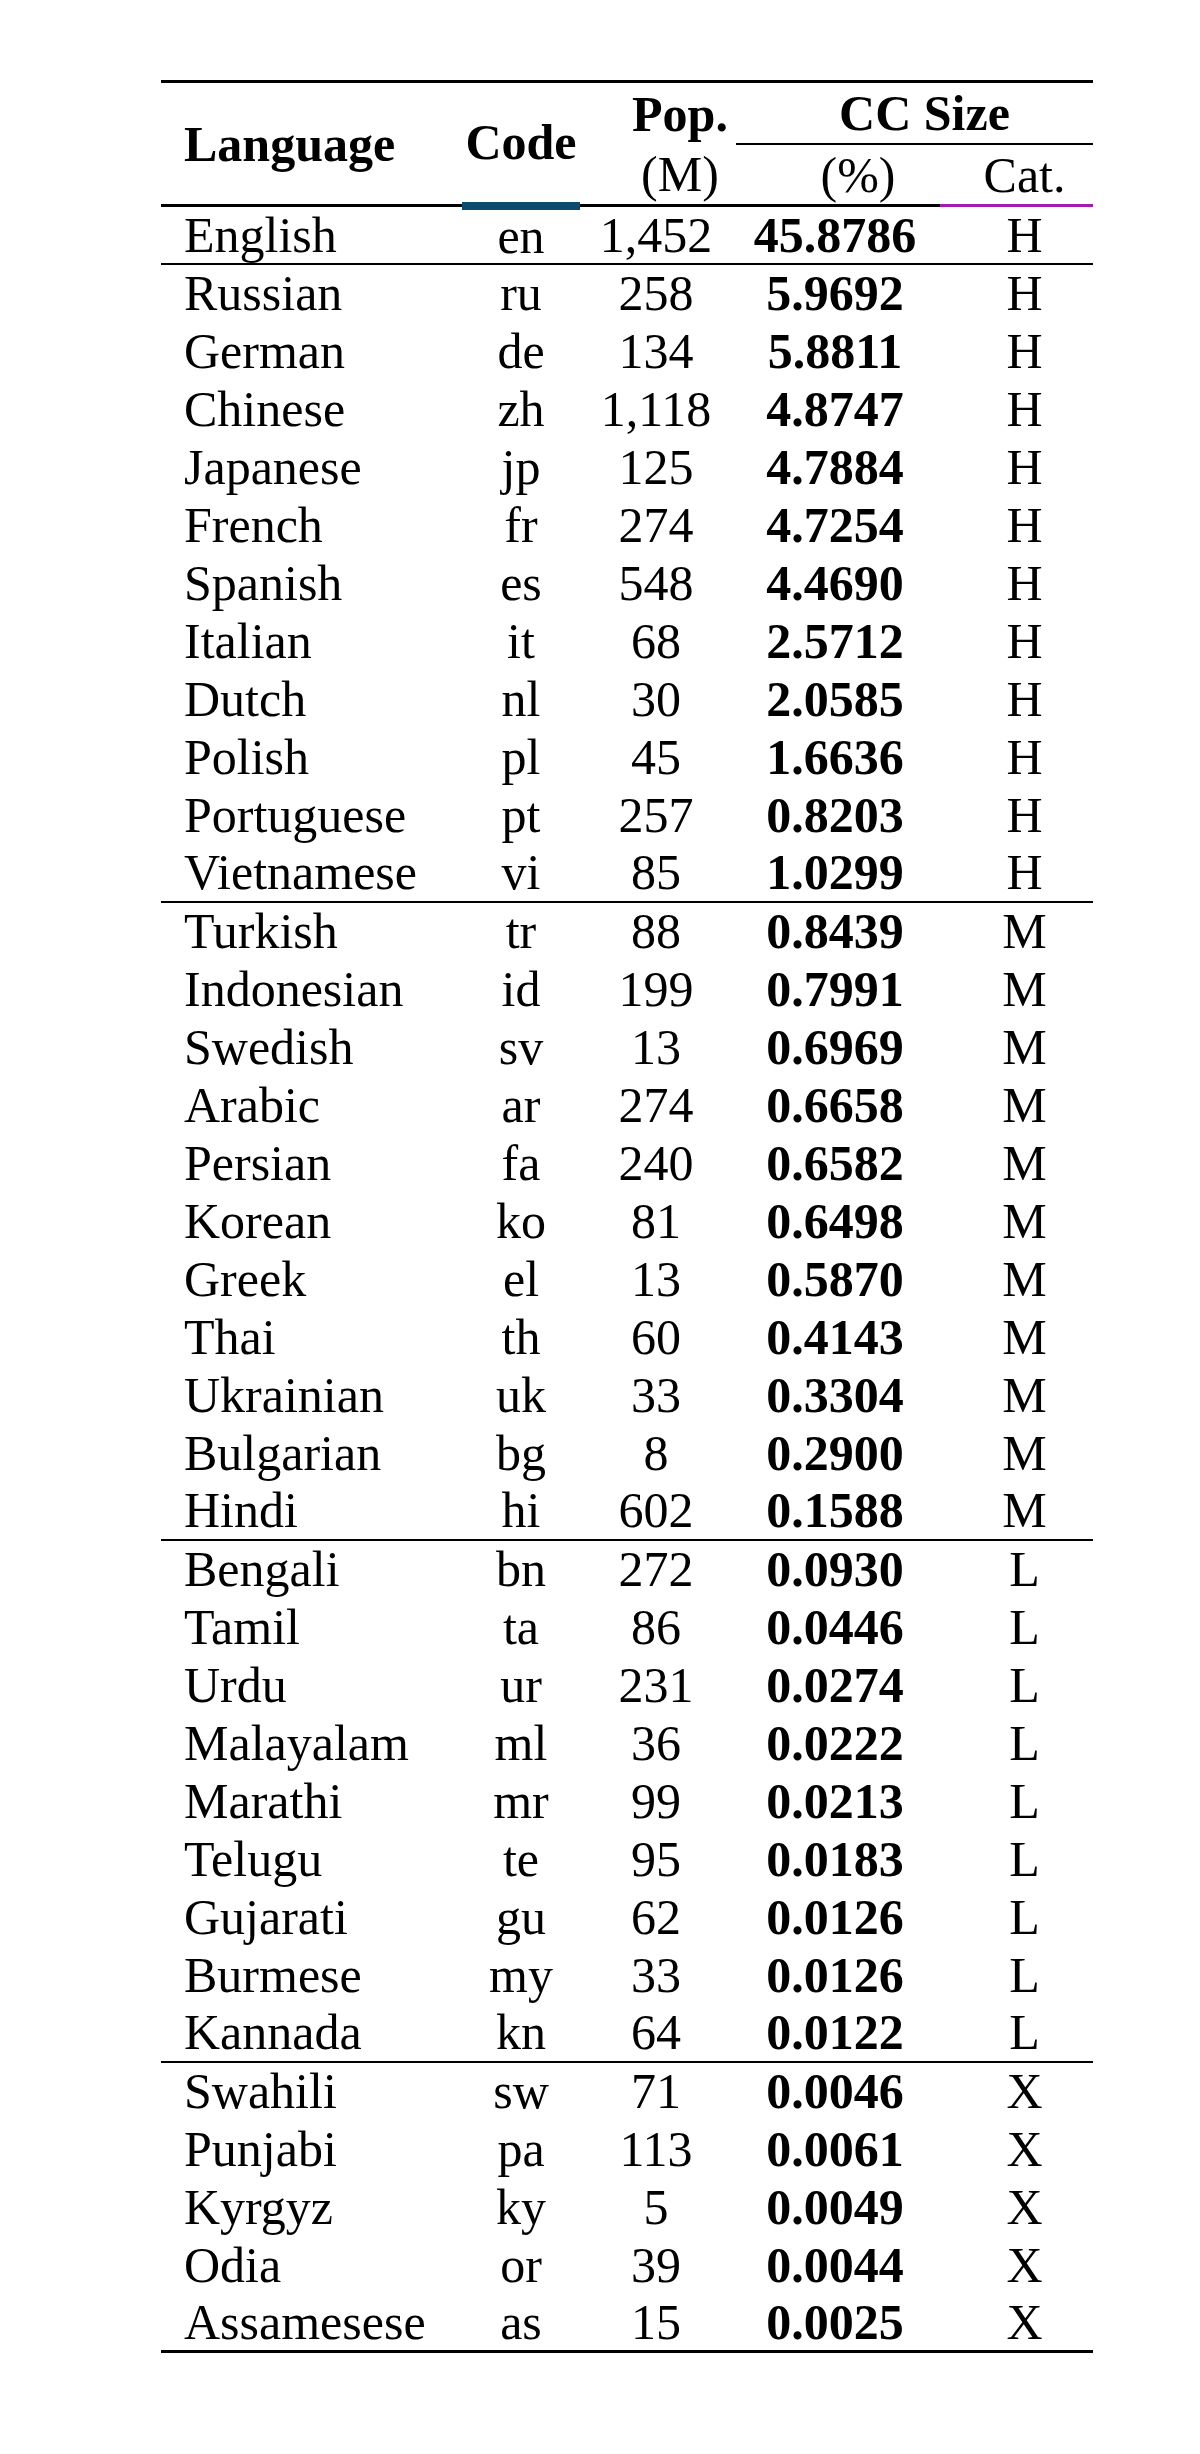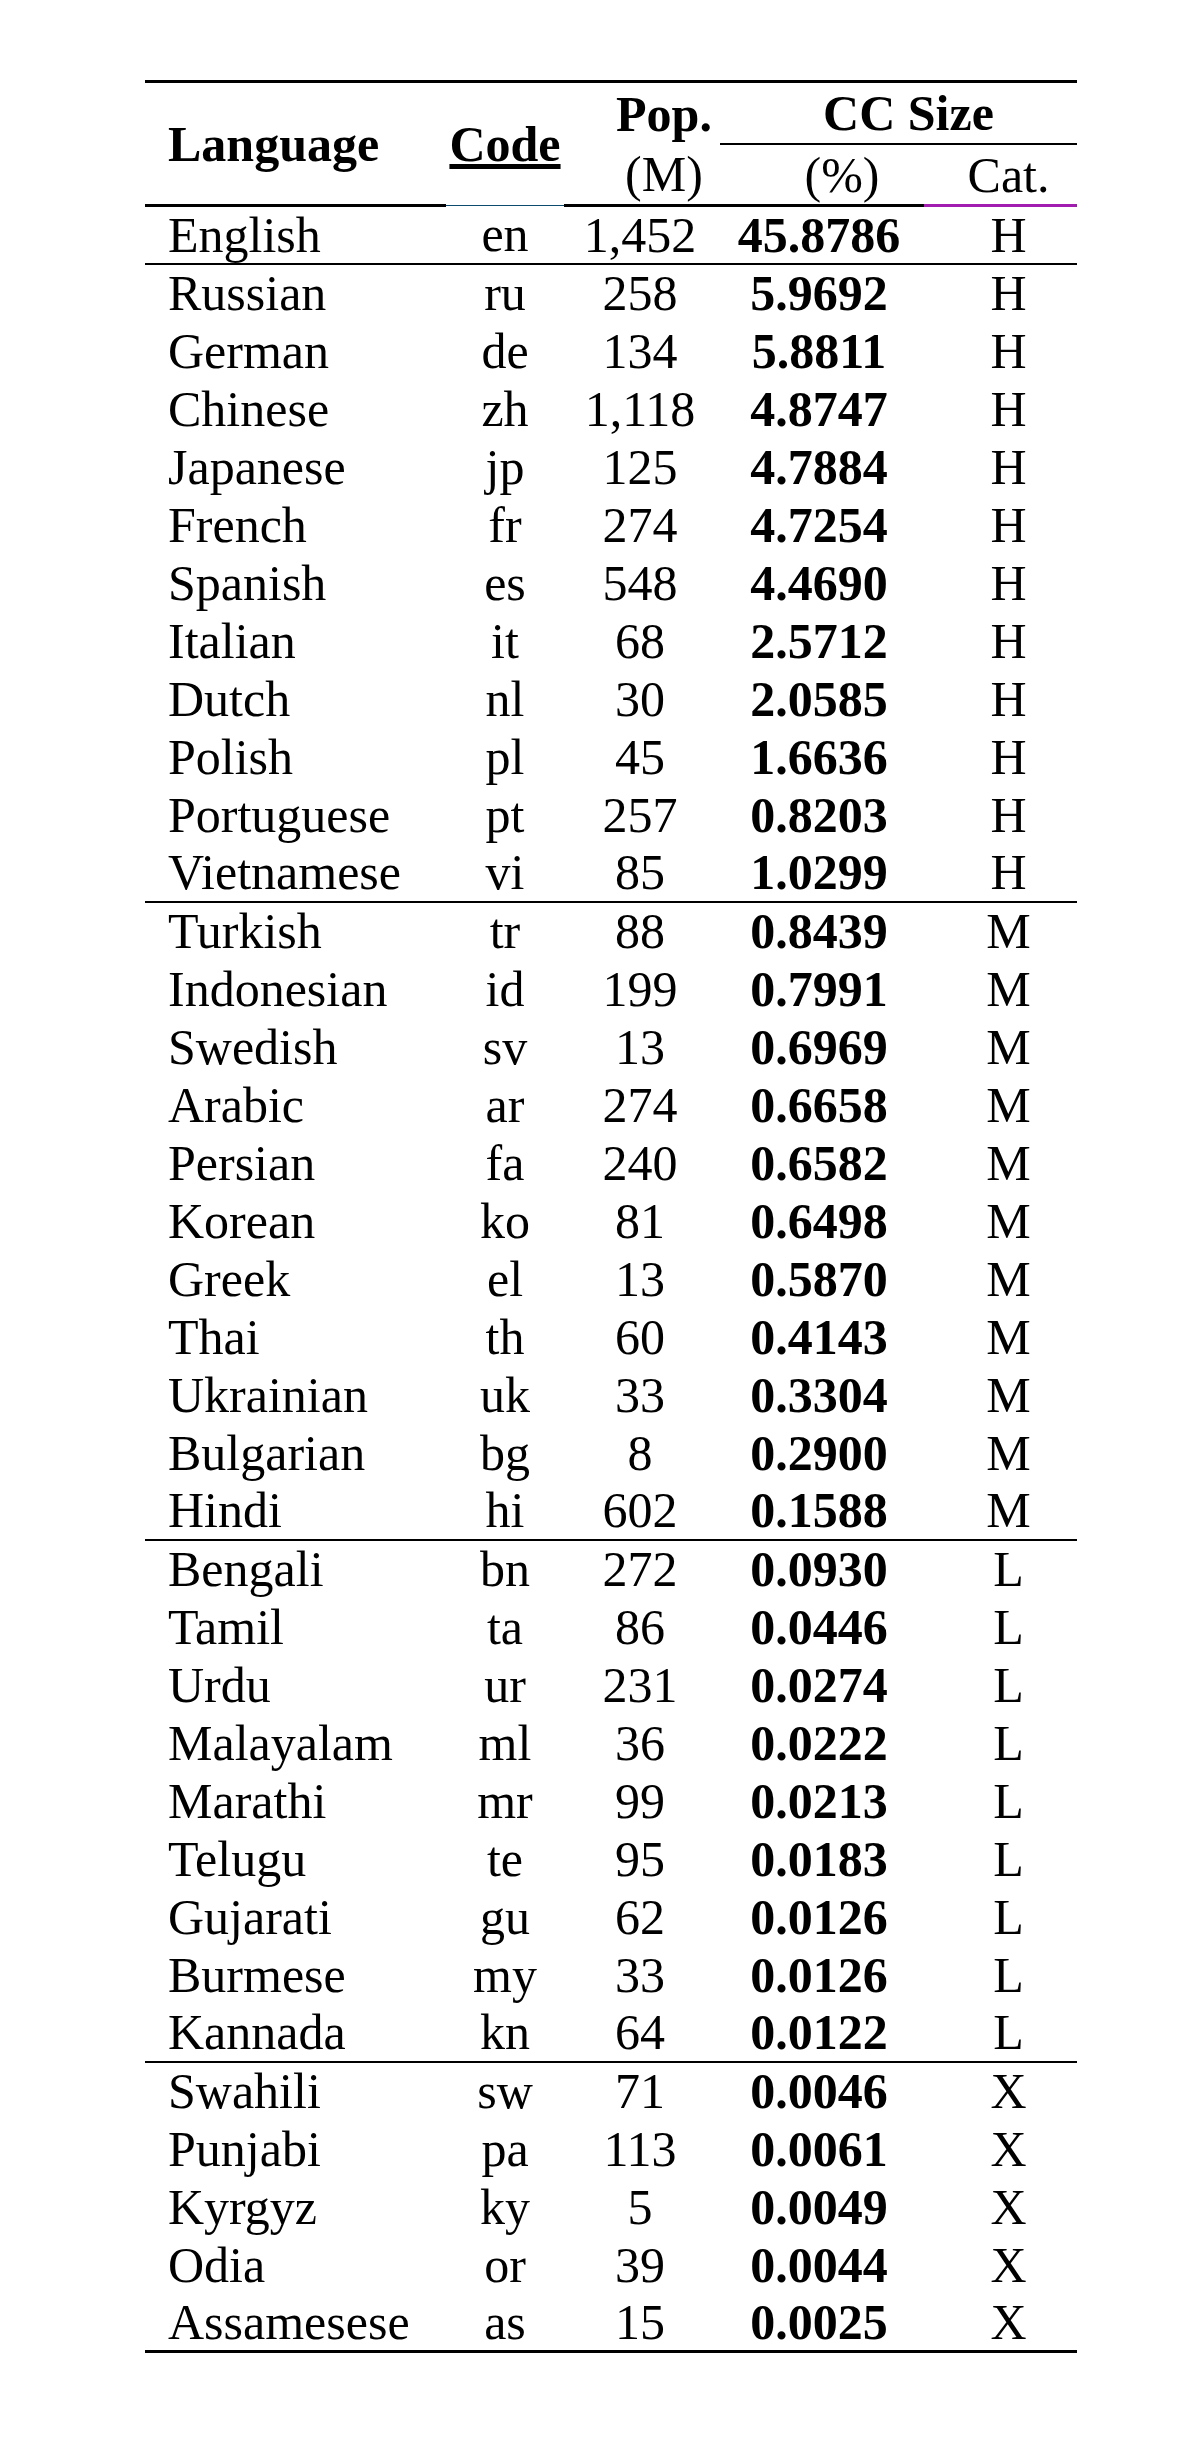--- a/index.html
+++ b/index.html
@@ -9,21 +9,21 @@
   }
   body {
     width: 1200px;
     height: 2454px;
     position: relative;
     font-family: "Liberation Serif", "DejaVu Serif", serif;
     color: #000000;
   }
   table.lang-table {
     position: absolute;
-    left: 145px;
+    left: 161px;
     top: 80px;
     width: 932px;
     border-collapse: collapse;
     border-top: 3px solid #000;
     table-layout: fixed;
   }
   th, td {
     padding: 0;
     font-size: 50px;
     font-weight: normal;
@@ -37,22 +37,21 @@
   th.th-language, th.th-code, th.th-pop, th.th-ccsize { font-weight: bold; }
   th.th-language {
     text-align: left;
     padding-left: 23px;
     vertical-align: middle;
     border-bottom: 3px solid #000;
   }
   th.th-code {
     text-align: center;
     vertical-align: middle;
-    border-bottom: 1px solid #0c4a6e;
-    text-decoration: underline;
+    border-bottom: 8px solid #0c4a6e;
   }
   th.th-pop      { text-align: center; padding-left: 44px; vertical-align: middle; }
   th.th-ccsize   { padding-left: 20px; vertical-align: middle;
                    border-bottom: 2px solid #000; }
   th.th-pop-unit { text-align: center; padding-left: 44px; vertical-align: middle;
                    border-bottom: 3px solid #000; }
   th.th-pct      { text-align: center; padding-left: 40px; vertical-align: middle;
                    border-bottom: 3px solid #000; }
   th.th-cat      { text-align: center; padding-left: 16px; vertical-align: middle;
                    border-bottom: 3px solid #a21caf; }

